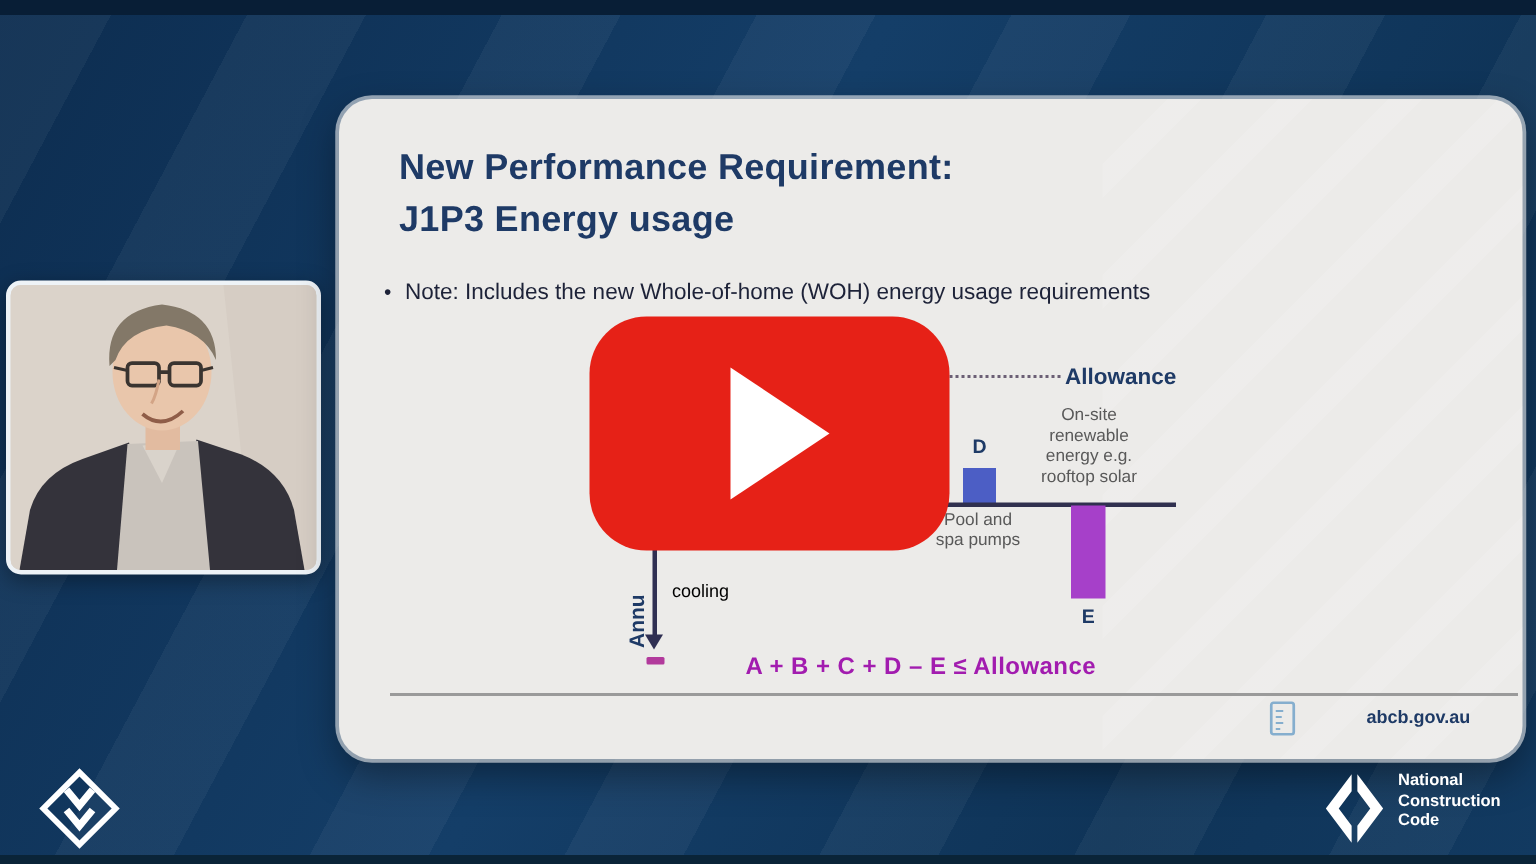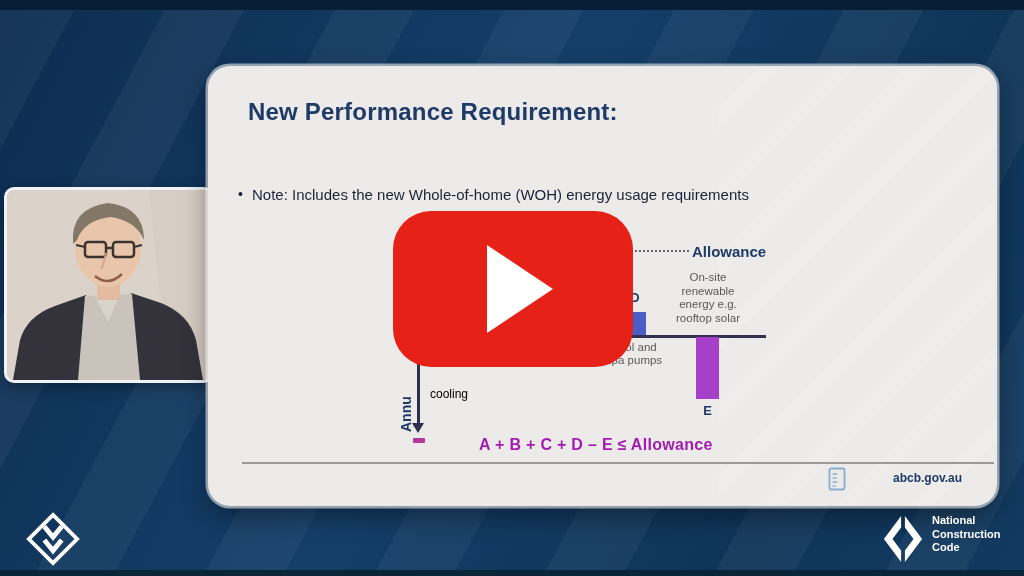--- a/index.html
+++ b/index.html
@@ -17,21 +17,21 @@
   
   .presenter{
     position:absolute;left:4px;top:187px;width:204px;height:190px;
     border:3px solid #eef3f7;border-radius:10px;overflow:hidden;
     background:#dbd3ca;box-shadow:0 4px 14px rgba(0,0,0,.35);
   }
   .presenter svg{display:block;}
 
   
   .slide{
-    position:absolute;left:208px;top:66px;width:789px;height:440px;
+    position:absolute;left:226px;top:66px;width:789px;height:440px;
     background:#ecebe9;border-radius:22px;
     box-shadow:0 0 0 2.5px rgba(255,255,255,.55),0 10px 26px rgba(0,0,0,.4);
   }
   .slide-stripes{position:absolute;inset:0;border-radius:22px;overflow:hidden;pointer-events:none;}
   .slide-stripes::before{content:"";position:absolute;right:-40px;top:-30px;width:320px;height:520px;
     background:repeating-linear-gradient(135deg,rgba(255,255,255,.55) 0 16px,rgba(255,255,255,0) 16px 52px);
     opacity:.22;}
   .slide-title{position:absolute;left:40px;top:28px;margin:0;
     color:#1e3a66;font-size:24px;line-height:35px;font-weight:bold;letter-spacing:.2px;}
   .slide-bullet-row{position:absolute;left:30px;top:120px;display:flex;color:#1d2238;font-size:15px;}
@@ -103,20 +103,21 @@
       <path d="M99,63 Q97,74 94,79" stroke="#d3a486" stroke-width="2" fill="none"></path>
       <path d="M88,86 Q101,97 115,84" stroke="#8f5d48" stroke-width="2.5" fill="none"></path>
     </svg>
   </div>
 
   <div class="slide">
     <div class="slide-stripes"></div>
 
     <h1 class="slide-title">
       <div>New Performance Requirement:</div>
+      <div>J1P3 Energy usage</div>
     </h1>
 
     <div class="slide-bullet-row">
       <span class="slide-bullet-dot">•</span>
       <span>Note: Includes the new Whole-of-home (WOH) energy usage requirements</span>
     </div>
 
     <div class="allowance-line"></div>
     <div class="allowance-label">Allowance</div>
     <div class="onsite-label preline">On-site

